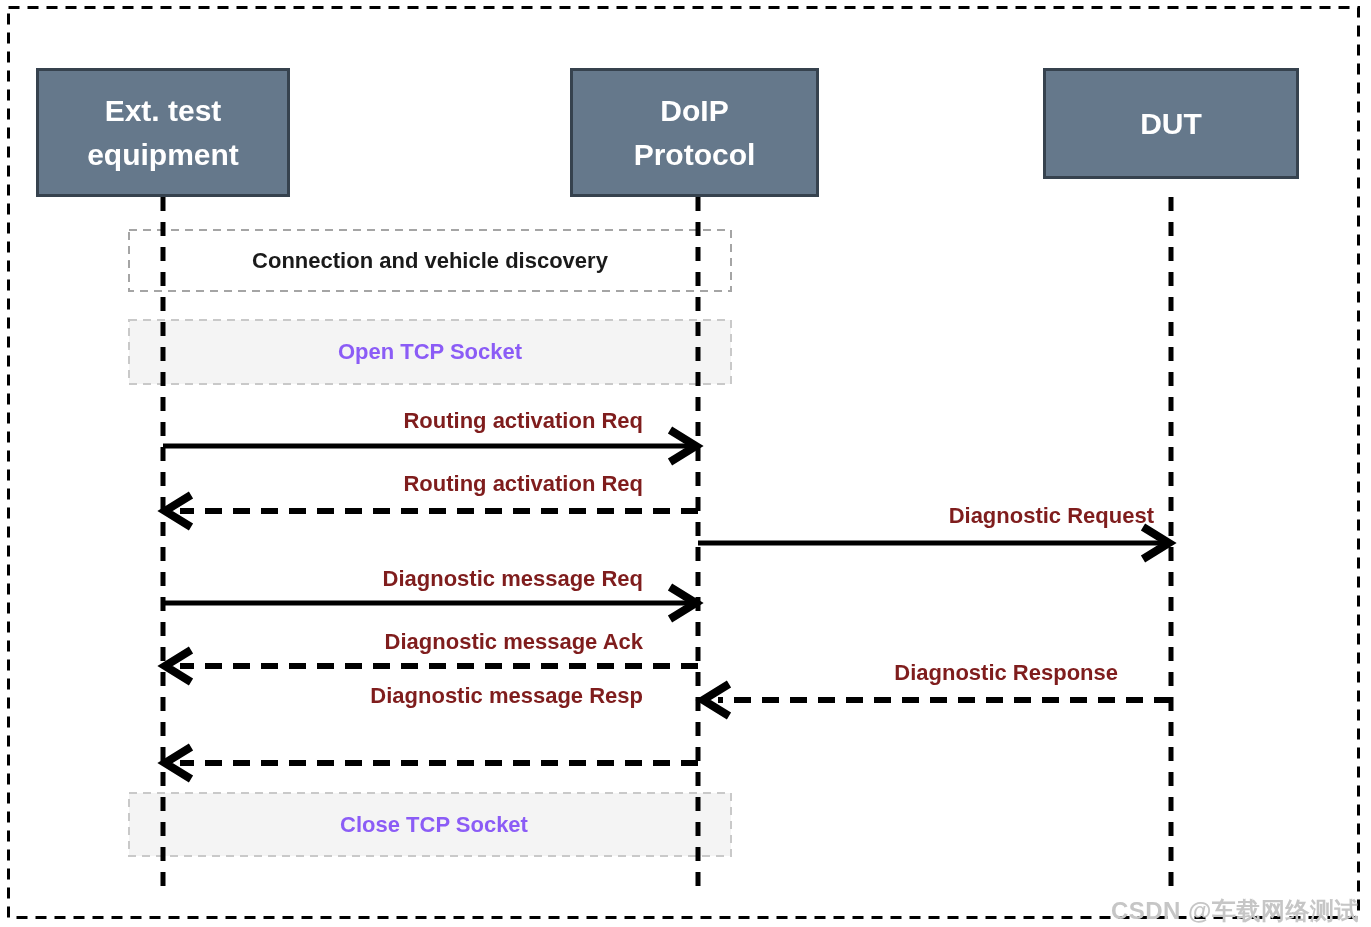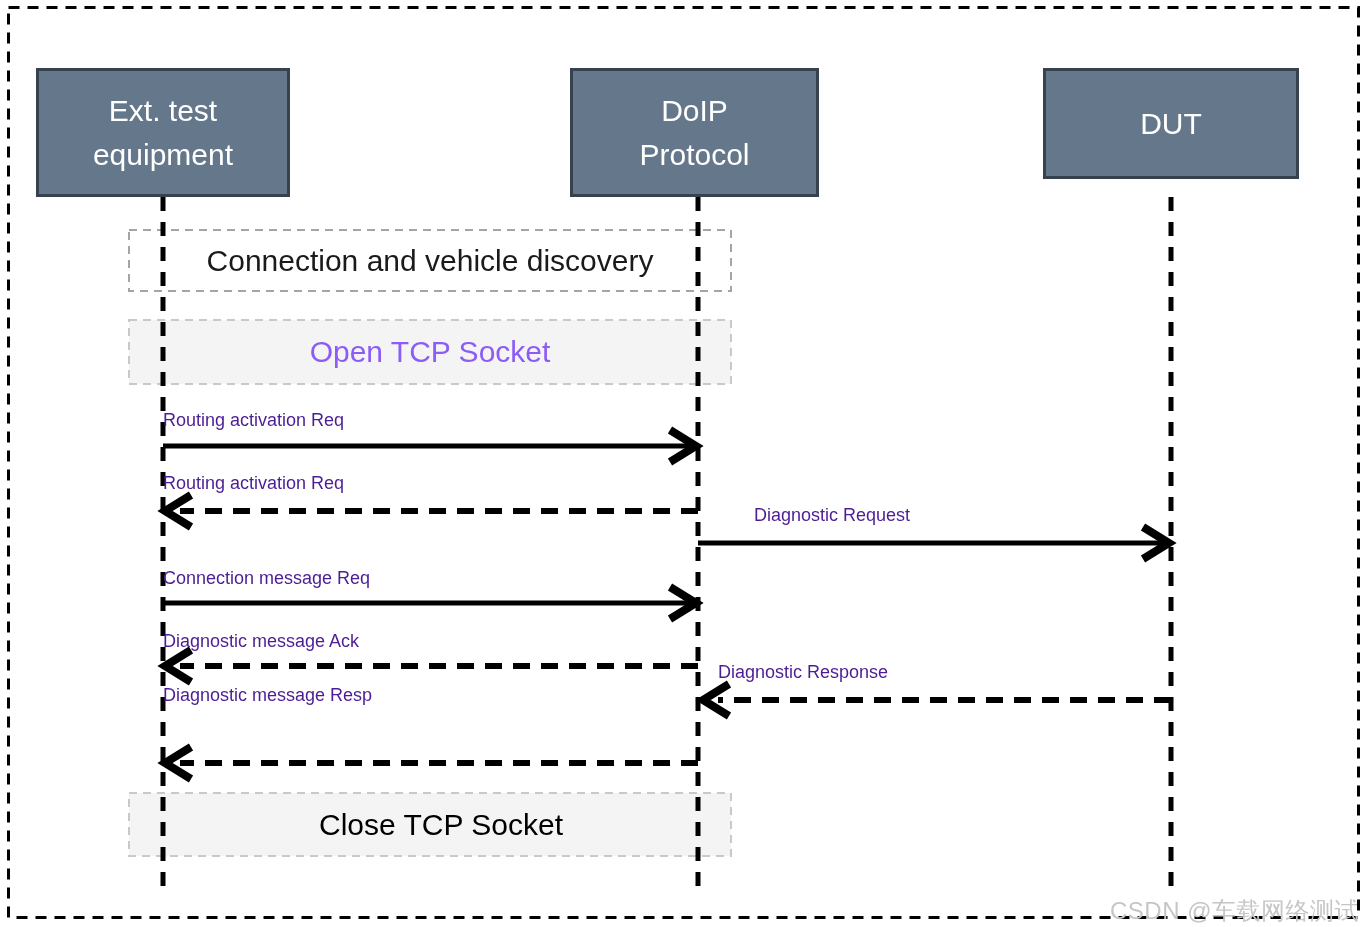--- a/index.html
+++ b/index.html
@@ -7,20 +7,21 @@
     padding: 0;
     background: #ffffff;
     font-family: "Liberation Sans", sans-serif;
   }
   #stage {
     position: relative;
     width: 1371px;
     height: 927px;
     background: #ffffff;
     overflow: hidden;
+    font-weight: bold;
   }
   #diagram-svg {
     position: absolute;
     left: 0;
     top: 0;
     z-index: 1;
   }
   .actor-box {
     position: absolute;
     z-index: 3;
@@ -40,33 +41,33 @@
   #actor-doip { left: 570px; top: 68px; width: 249px; height: 129px; }
   #actor-dut  { left: 1043px;top: 68px; width: 256px; height: 111px; }
 
   .phase-label {
     position: absolute;
     z-index: 2;
     display: flex;
     align-items: center;
     justify-content: center;
     text-align: right;
-    font-size: 30px;
+    font-size: 22px;
     color: #1a1a1a;
   }
   #phase-connection { left: 129px; top: 230px; width: 602px; height: 61px; }
   #phase-open       { left: 129px; top: 320px; width: 602px; height: 64px; color: #8b5cf6; }
-  #phase-close      { left: 140px; top: 793px; width: 602px; height: 63px; color: #000000; }
+  #phase-close      { left: 133px; top: 793px; width: 602px; height: 63px; color: #8b5cf6; }
 
   .msg-label {
     position: absolute;
     z-index: 3;
-    text-align: left;
-    font-size: 18px;
-    color: #4c1d95;
+    text-align: right;
+    font-size: 22px;
+    color: #7f1d1d;
     line-height: 27px;
   }
   #msg-0 { left: 163px; top: 407px; width: 480px; }
   #msg-1 { left: 163px; top: 470px; width: 480px; }
   #msg-2 { left: 754px; top: 502px; width: 400px; }
   #msg-3 { left: 163px; top: 565px; width: 480px; }
   #msg-4 { left: 163px; top: 628px; width: 480px; }
   #msg-5 { left: 718px; top: 659px; width: 400px; }
   #msg-6 { left: 163px; top: 682px; width: 480px; }
 
@@ -138,20 +139,20 @@
   <div class="phase-label" id="phase-open">
     <span>Open TCP Socket</span>
   </div>
   <div class="phase-label" id="phase-close">
     <span>Close TCP Socket</span>
   </div>
 
   <div class="msg-label" id="msg-0">Routing activation Req</div>
   <div class="msg-label" id="msg-1">Routing activation Req</div>
   <div class="msg-label" id="msg-2">Diagnostic Request</div>
-  <div class="msg-label" id="msg-3">Connection message Req</div>
+  <div class="msg-label" id="msg-3">Diagnostic message Req</div>
   <div class="msg-label" id="msg-4">Diagnostic message Ack</div>
   <div class="msg-label" id="msg-5">Diagnostic Response</div>
   <div class="msg-label" id="msg-6">Diagnostic message Resp</div>
 
   <div id="watermark">CSDN @车载网络测试</div>
 
 </div>
 
 </body></html>

